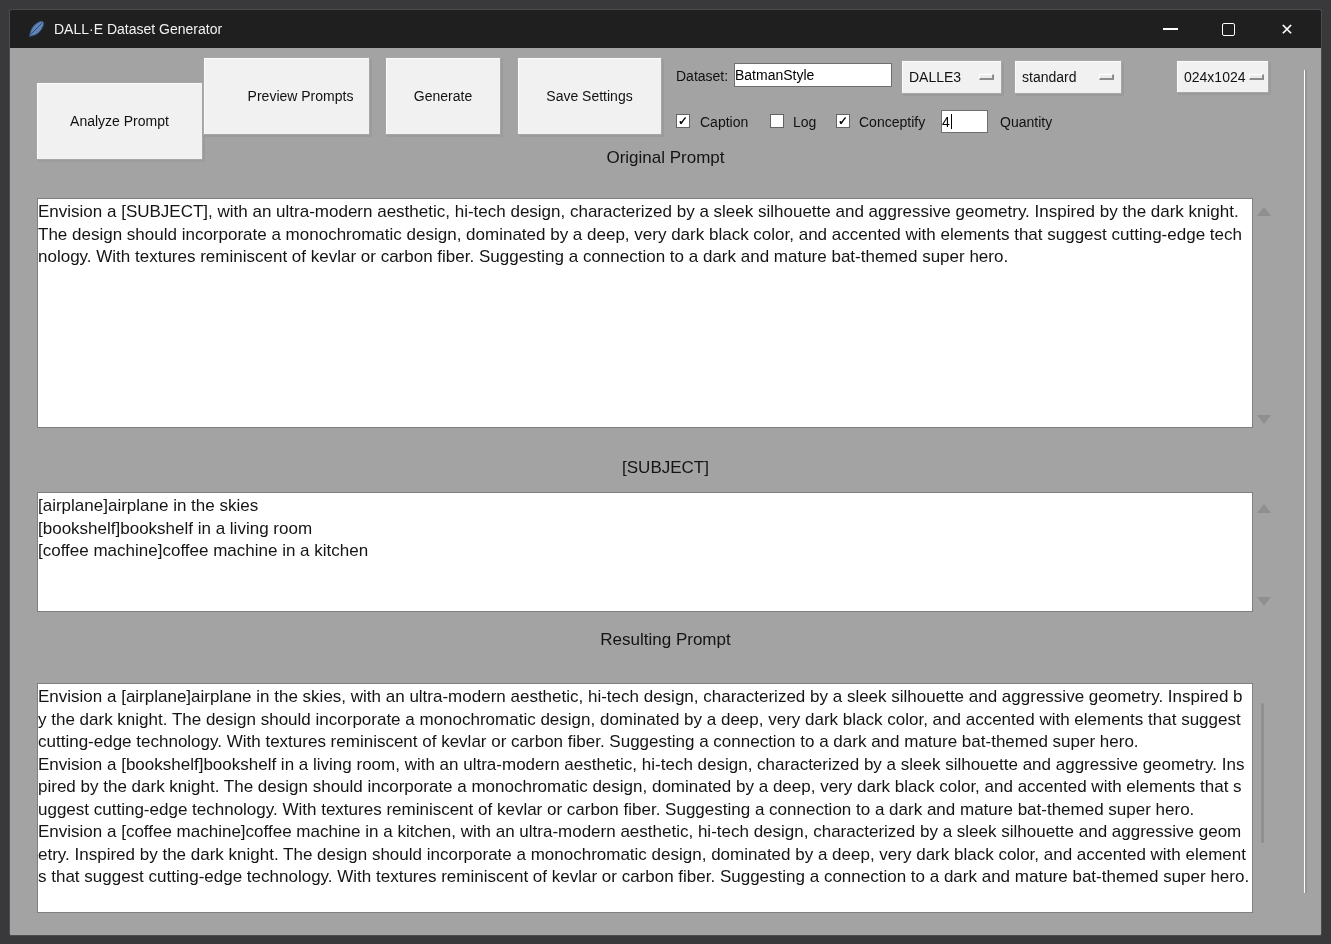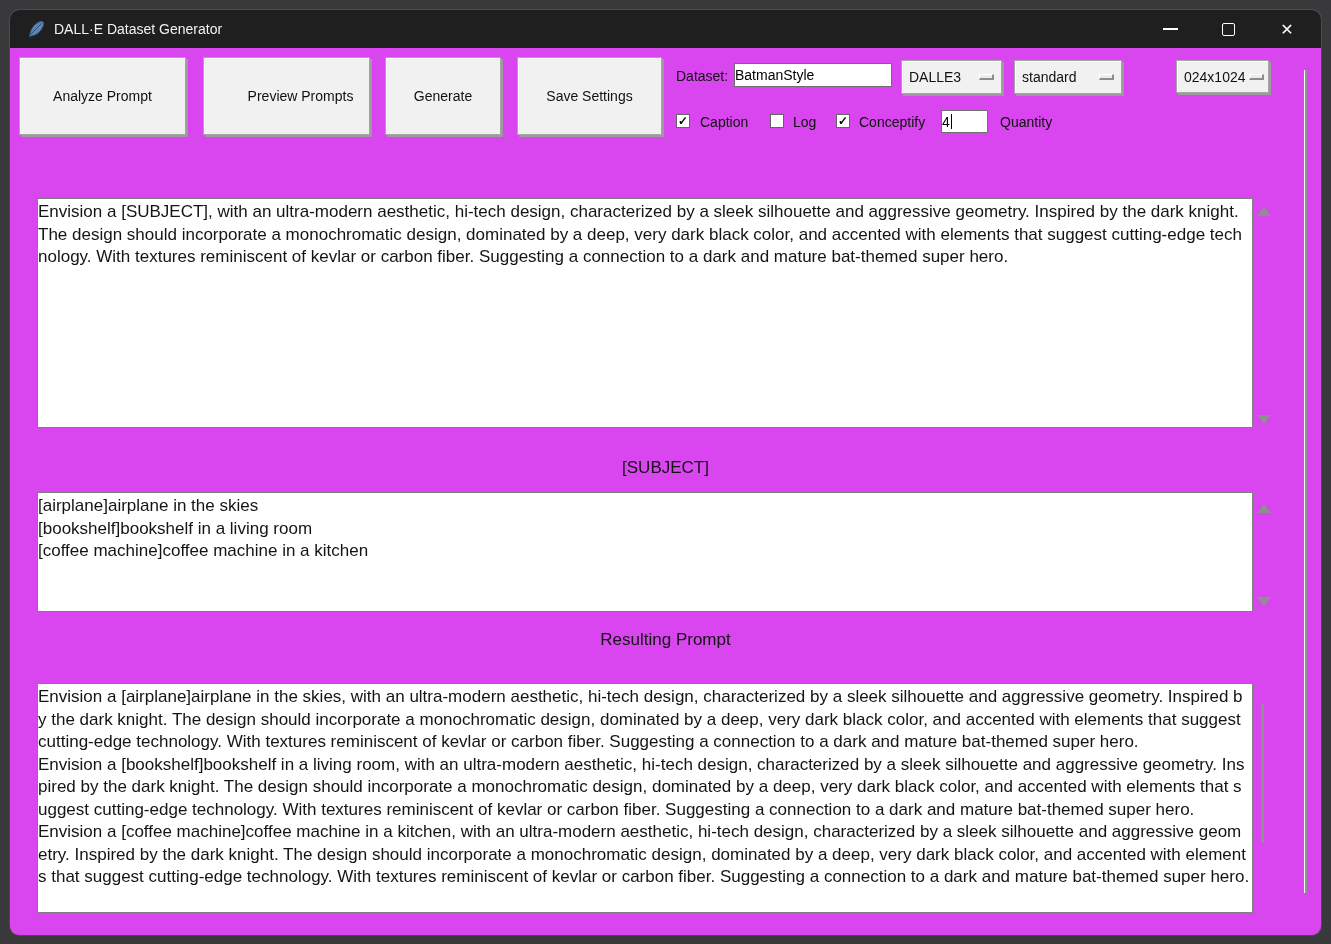--- a/index.html
+++ b/index.html
@@ -1,41 +1,41 @@
 <!DOCTYPE html>
 <html><head>
 <meta charset="utf-8">
 <style>
   * { margin:0; padding:0; box-sizing:border-box; }
   html,body { width:1331px; height:944px; }
   body { background:#39393c; font-family:"Liberation Sans", sans-serif; position:relative; overflow:hidden; }
 
   .window { position:absolute; left:10px; top:10px; width:1311px; height:925px;
-            background:#d946ef; border-radius:9px; overflow:hidden;
+            background:#a3a3a3; border-radius:1px; overflow:hidden;
             box-shadow:0 0 0 1px #4b4b4e; }
 
   
   .titlebar { position:absolute; left:0; top:0; width:100%; height:38px; background:#1f1f1f; }
   .app-icon { position:absolute; left:16px; top:9px; width:20px; height:20px; }
   .title-text { position:absolute; left:44px; top:0; height:38px; line-height:38px;
                 color:#f2f2f2; font-size:14px; }
   .winbtn { position:absolute; top:0; width:34px; height:38px; display:flex;
             align-items:center; justify-content:center; color:#fff; cursor:default; }
   .winbtn.min  { left:1143px; }
   .winbtn.max  { left:1201px; }
   .winbtn.close{ left:1260px; font-size:16px; font-weight:400; }
   .minline { width:15px; height:2px; background:#ffffff; }
   .maxbox  { width:13px; height:13px; border:1.6px solid #ffffff; border-radius:2px; }
 
   
   .tbtn { position:absolute; top:47px; height:78px; background:#f1f1f1;
           border:1px solid #a6a6a6; box-shadow:2px 2px 0 #9b9b9b, inset 1px 1px 0 #fbfbfb;
           display:flex; align-items:center; justify-content:center;
           font-size:14px; color:#111; cursor:default; }
-  .tbtn.b0 { left:9px;   width:167px; }
+  .tbtn.b0 { left:26px;   width:167px;margin-top:25px; }
   .tbtn.b1 { left:193px; width:167px;padding-left:28px; }
   .tbtn.b2 { left:375px; width:116px; }
   .tbtn.b3 { left:507px; width:145px; }
 
   
   .lbl { position:absolute; font-size:14px; color:#111; }
   .entry { position:absolute; background:#fff; border:1px solid #6f6f6f;
            font-size:14px; color:#000; display:flex; align-items:center; padding:0 0; }
   .caret { display:inline-block; width:1px; height:15px; background:#000; margin-left:1px; }
 
@@ -118,20 +118,21 @@
   <div class="cb" style="left:760px;"></div>
   <span class="lbl" style="left:783px; top:104px;">Log</span>
   <div class="cb" style="left:826px;">✓</div>
   <span class="lbl" style="left:849px; top:104px;">Conceptify</span>
   <div class="entry" style="left:931px; top:100px; width:47px; height:23px;">
     <span>4</span>
       <span class="caret"></span>
   </div>
   <span class="lbl" style="left:990px; top:104px;">Quantity</span>
 
+  <div class="heading" style="top:138px;">Original Prompt</div>
   <div class="tarea" style="top:188px; height:230px;">Envision a [SUBJECT], with an ultra-modern aesthetic, hi-tech design, characterized by a sleek silhouette and aggressive geometry. Inspired by the dark knight. The design should incorporate a monochromatic design, dominated by a deep, very dark black color, and accented with elements that suggest cutting-edge technology. With textures reminiscent of kevlar or carbon fiber. Suggesting a connection to a dark and mature bat-themed super hero.</div>
   <div class="sarrow up" style="left:1247px; top:197px;"></div>
   <div class="sarrow down" style="left:1247px; top:405px;"></div>
 
   <div class="heading" style="top:448px;">[SUBJECT]</div>
   <div class="tarea" style="top:482px; height:120px;">[airplane]airplane in the skies
 [bookshelf]bookshelf in a living room
 [coffee machine]coffee machine in a kitchen</div>
   <div class="sarrow up" style="left:1247px; top:494px;"></div>
   <div class="sarrow down" style="left:1247px; top:587px;"></div>

